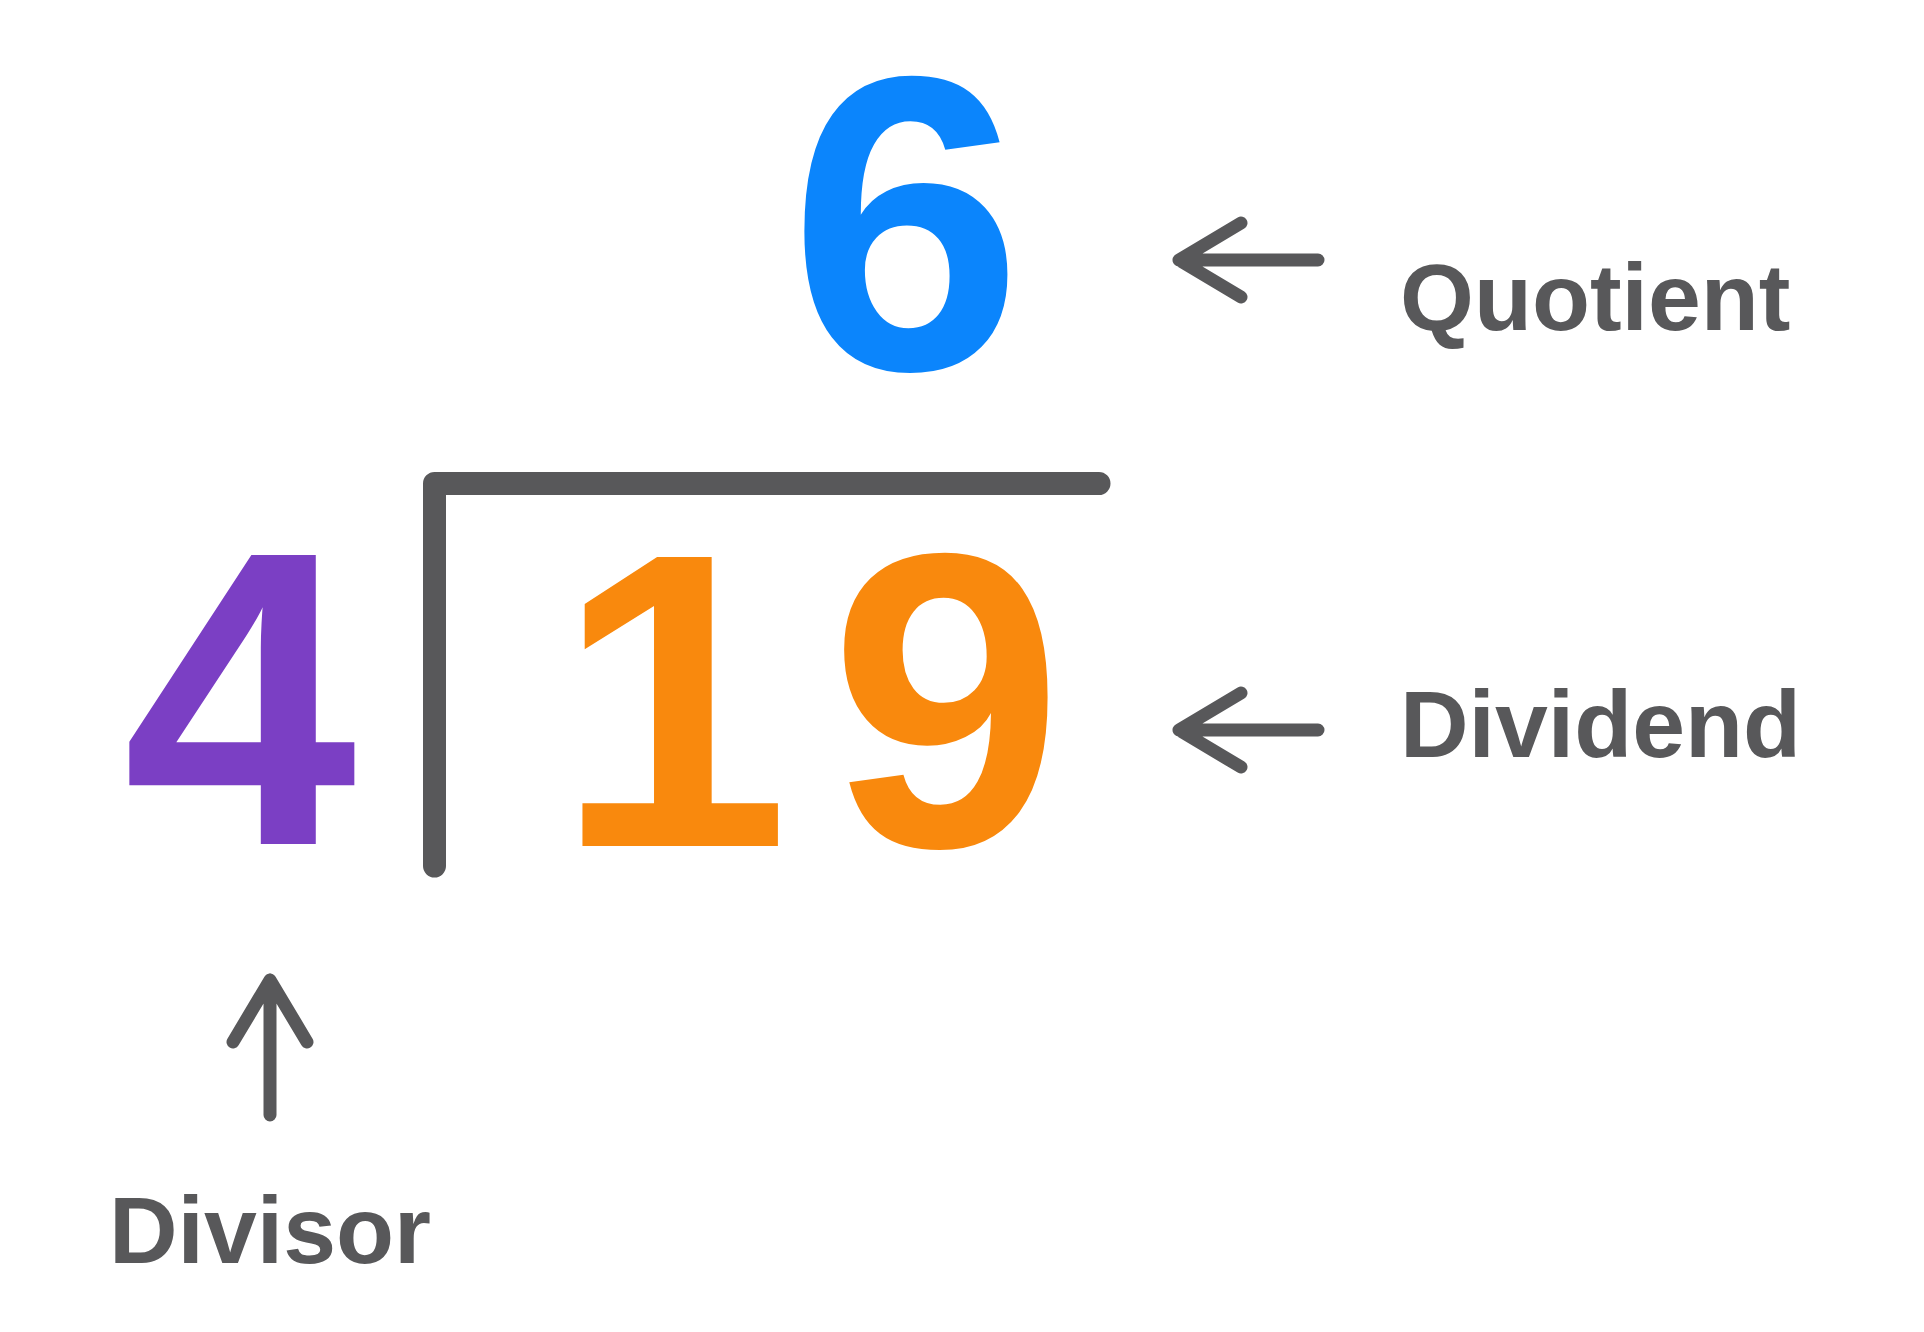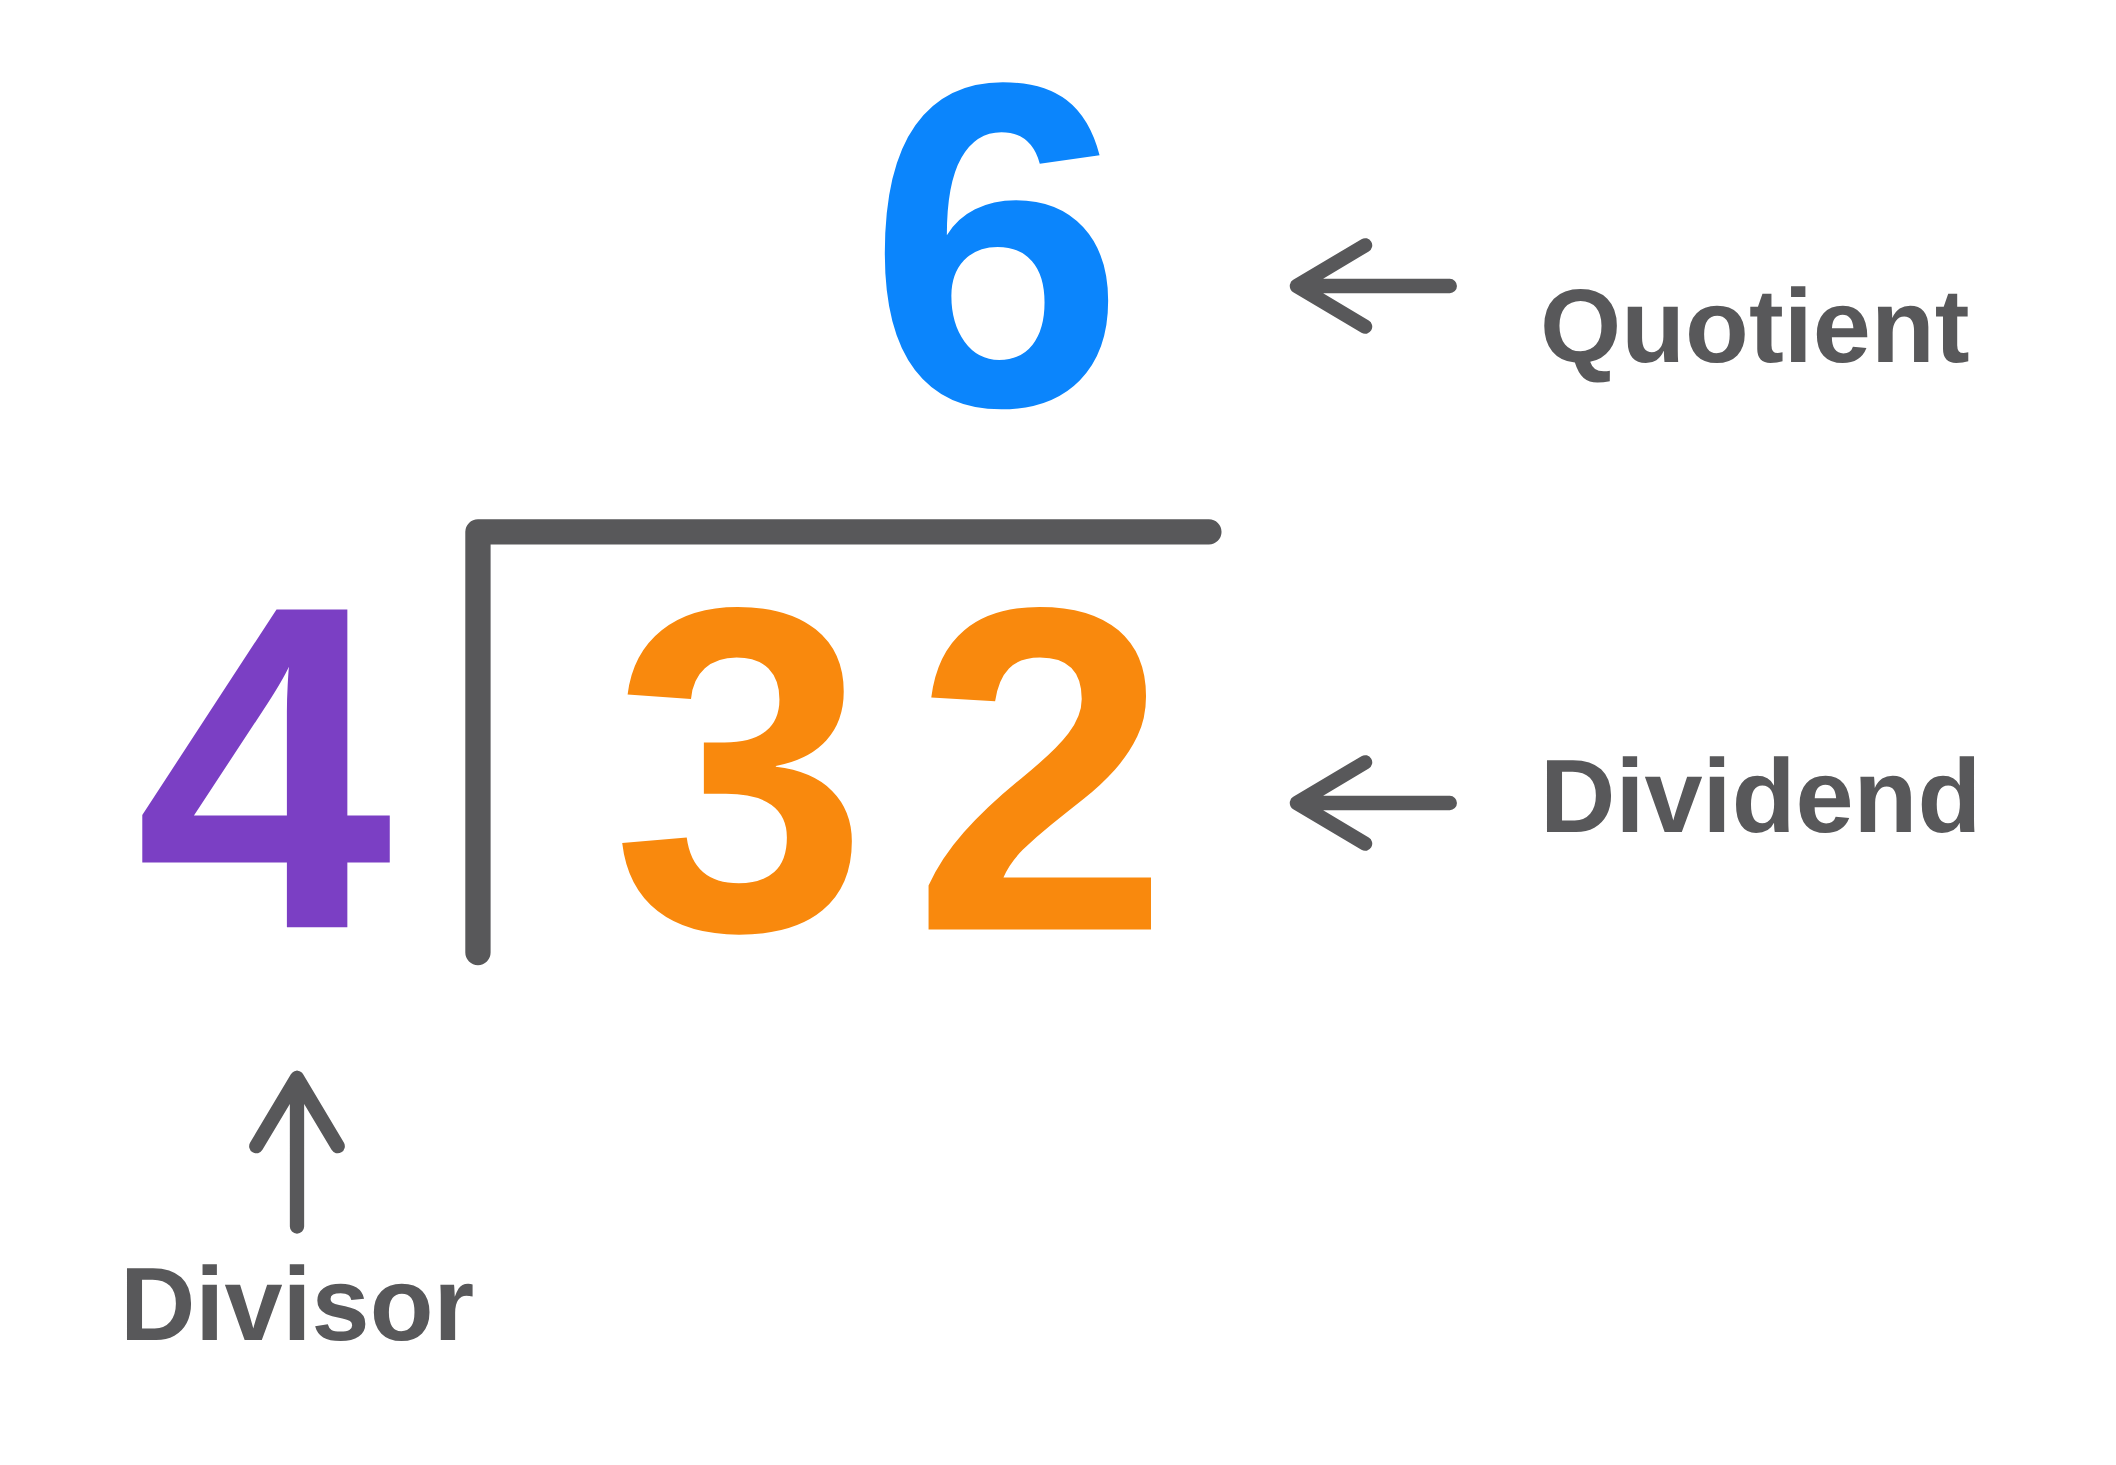--- a/index.html
+++ b/index.html
@@ -55,21 +55,21 @@
     <path class="bracket-path" d="M 434.5 866 L 434.5 483.5 L 1099 483.5"></path>
     <path class="arrow-path" d="M 1241 223 L 1179 260 L 1241 297 M 1179 260 L 1318 260"></path>
     <path class="arrow-path" d="M 1241 693 L 1179 730 L 1241 767 M 1179 730 L 1318 730"></path>
     <path class="arrow-path" d="M 233 1042 L 270 980 L 307 1042 M 270 980 L 270 1115"></path>
   </svg>
 
   <div class="digit digit-quotient" style="color: rgb(11, 133, 252);">6</div>
 
   <div class="digit digit-divisor" style="color: rgb(123, 63, 196);">4</div>
 
-  <div class="digit digit-dividend" style="color: rgb(249, 137, 13);">32</div>
+  <div class="digit digit-dividend" style="color: rgb(249, 137, 13);">19</div>
 
   <div class="label label-quotient" style="color: rgb(88, 88, 90); margin-top: 40px;">Quotient</div>
 
   <div class="label label-dividend" style="color: rgb(88, 88, 90);">Dividend</div>
 
-  <div class="label label-divisor" style="color: rgb(88, 88, 90);">Divisor</div>
+  <div class="label label-divisor" style="color: rgb(88, 88, 90); margin-top: 44px;">Divisor</div>
 
 </div>
 
 </body></html>

